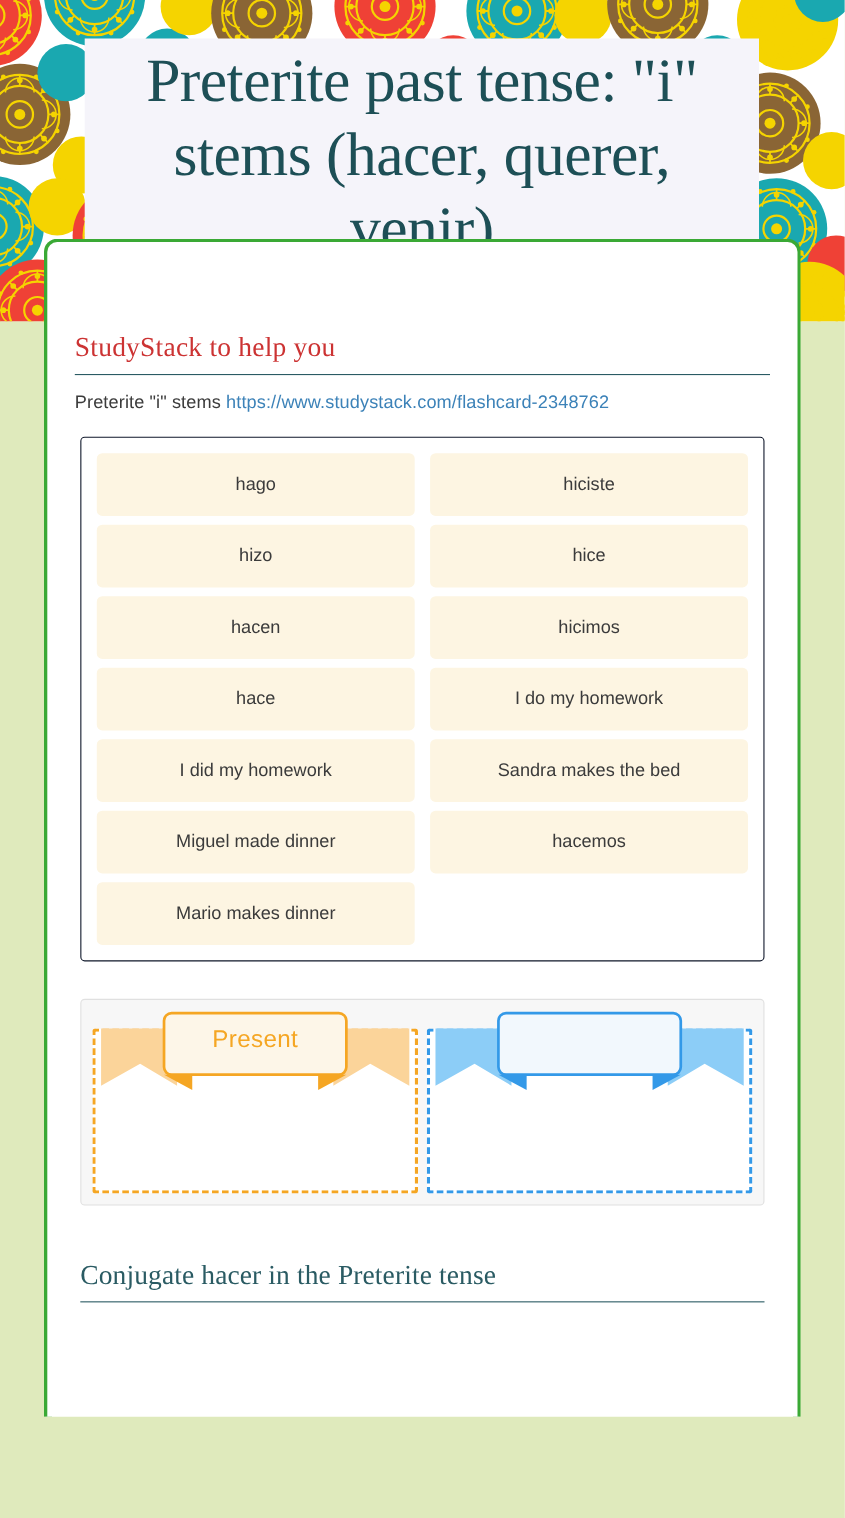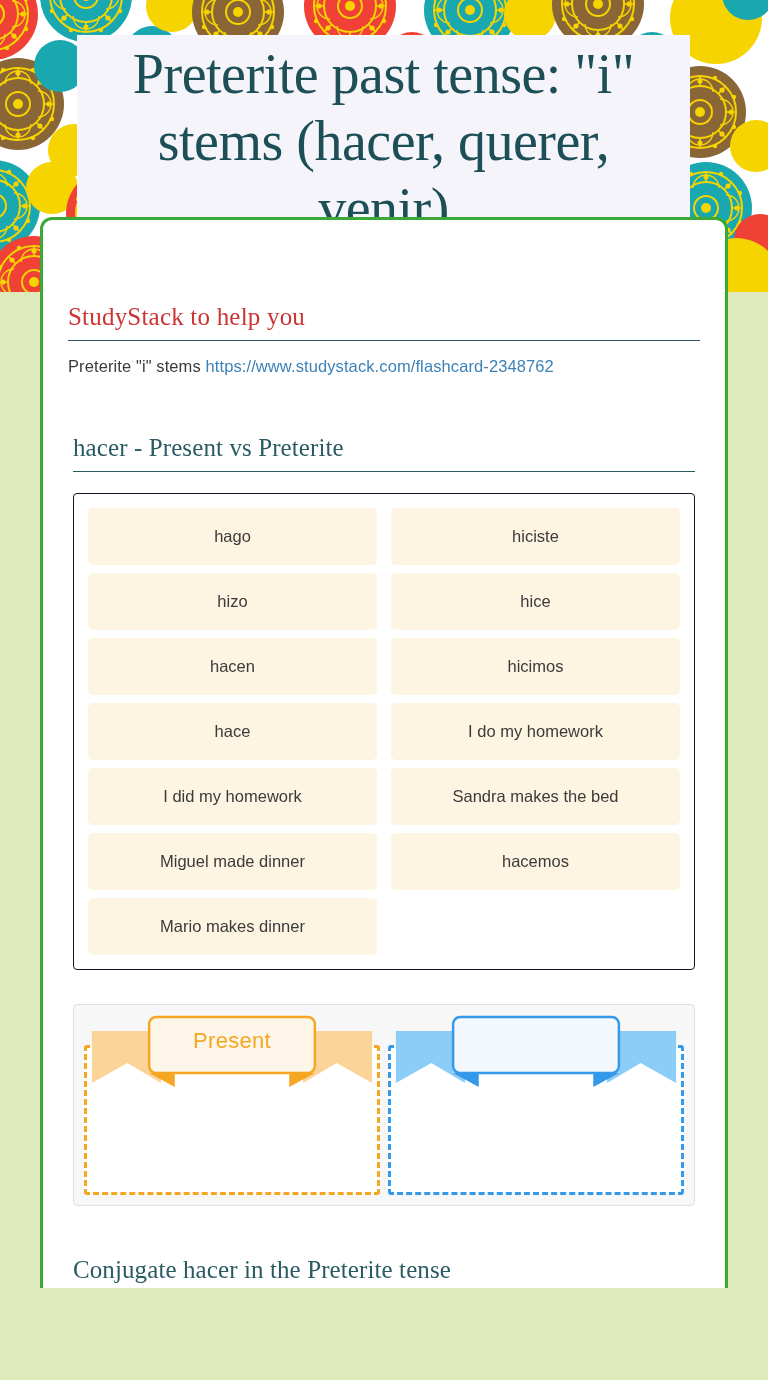--- a/index.html
+++ b/index.html
@@ -142,21 +142,21 @@
     background: #f7f7f7;
     border: 1px solid #e0e0e0;
     border-radius: 4px;
     padding: 10px;
     display: flex;
     gap: 8px;
   }
   .sort-column {
     flex: 1;
     position: relative;
-    padding-top: 30px;
+    padding-top: 16px;
   }
   .drop-zone {
     height: 150px;
     background: #ffffff;
     border: 3px dashed #f5a623;
     border-radius: 3px;
   }
   .drop-zone.blue { border-color: #3399e8; }
 
   
@@ -295,24 +295,20 @@
 <div id="worksheet-card">
 
   <div id="studystack-block">
     <h2 id="studystack-heading">StudyStack to help you</h2>
     <hr id="studystack-rule">
     <p id="studystack-desc"><span>Preterite "i" stems </span><a id="studystack-link" href="#">https://www.studystack.com/flashcard-2348762</a></p>
   </div>
 
   <div class="card-inner">
 
-    <div class="section-heading-wrap">
-      <h3 class="section-heading">hacer - Present vs Preterite</h3>
-      <hr class="section-rule">
-    </div>
 
     <div id="tile-grid-container">
       <div id="tile-grid">
         <div class="word-tile">hago</div>
         <div class="word-tile">hiciste</div>
         <div class="word-tile">hizo</div>
         <div class="word-tile">hice</div>
         <div class="word-tile">hacen</div>
         <div class="word-tile">hicimos</div>
         <div class="word-tile">hace</div>

